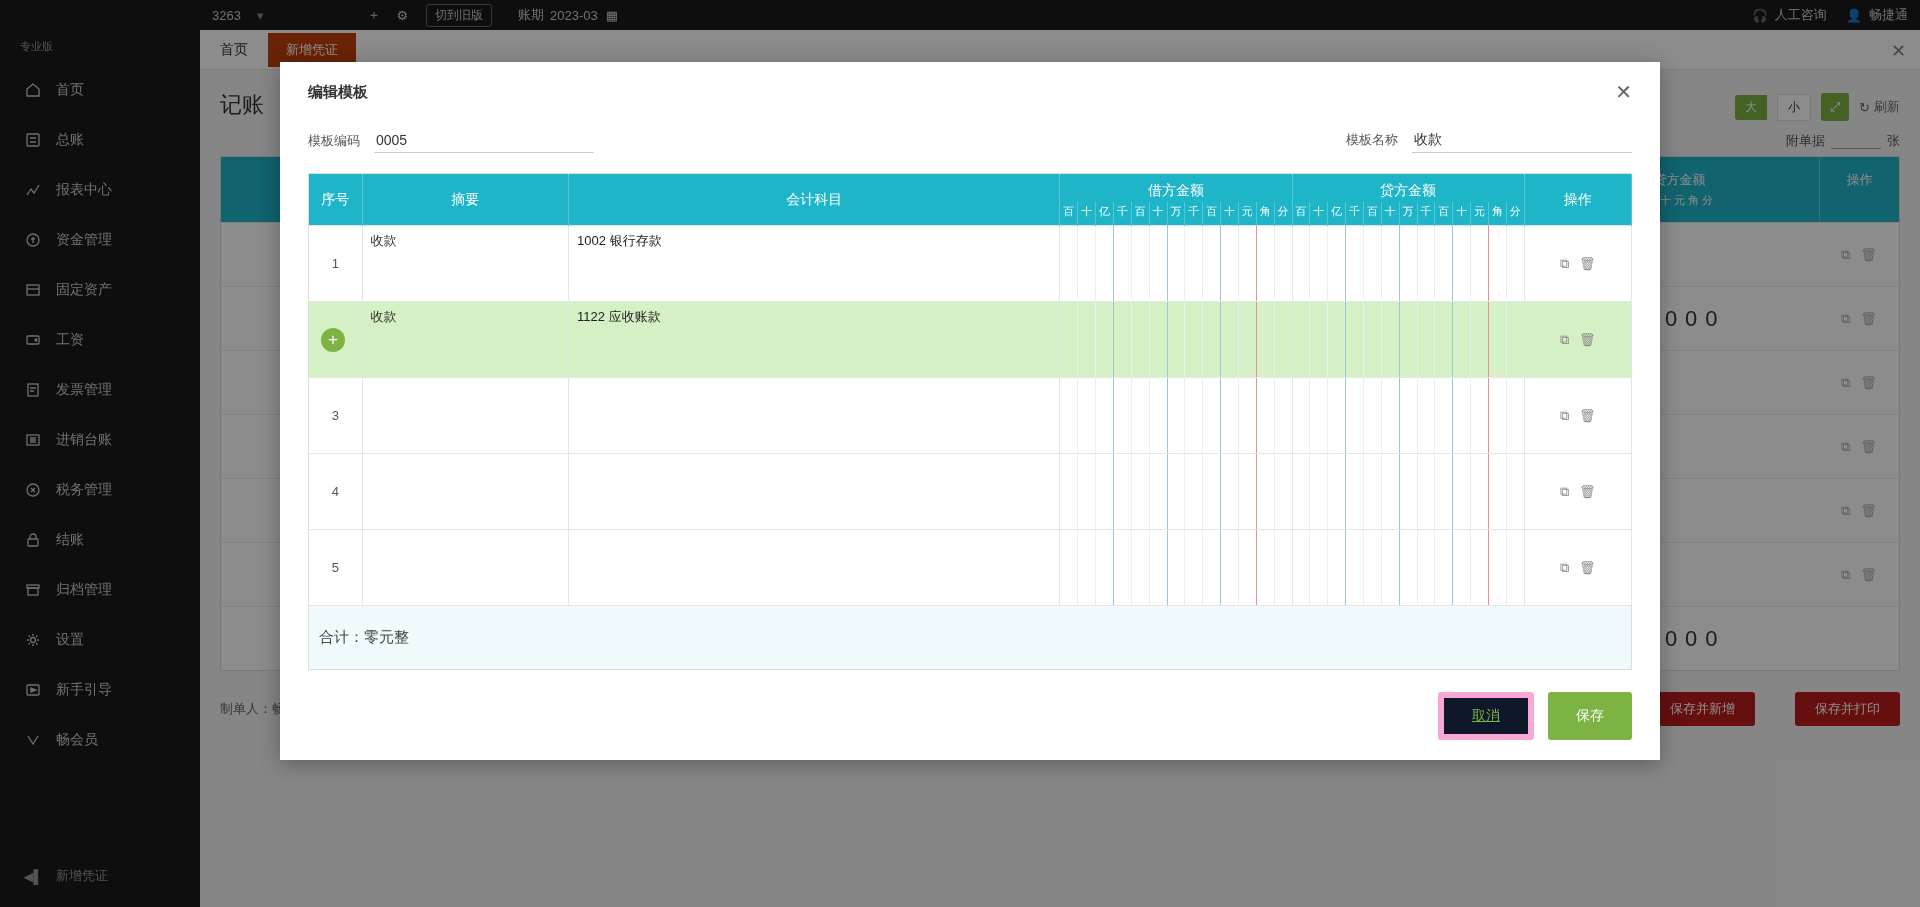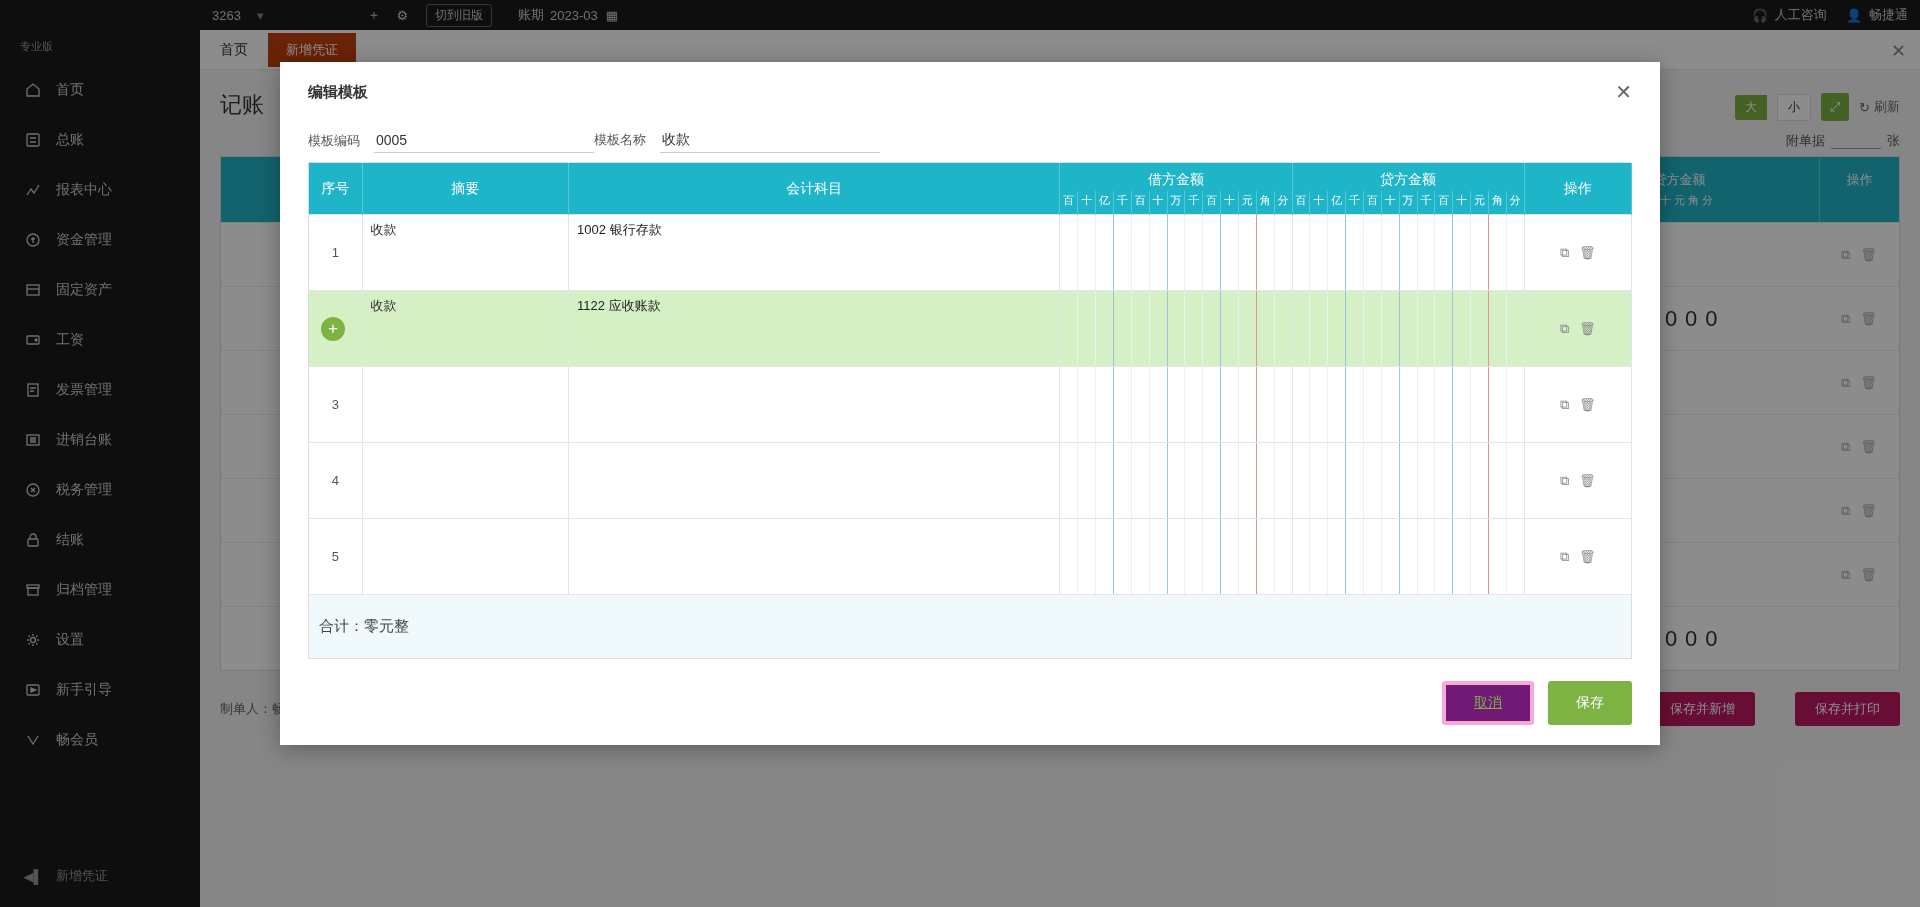--- a/index.html
+++ b/index.html
@@ -48,33 +48,33 @@
 .bg-th-rest { flex: 1; }
 .bg-row { display: flex; border-top: 1px solid #eee; height: 64px; align-items: center; }
 .bg-row .cell-op { width: 80px; text-align: center; color: #aaa; display: flex; gap: 10px; justify-content: center; }
 .bg-row .cell-credit { width: 280px; text-align: center; padding-right: 8px; font-size: 22px; letter-spacing: 8px; color: #333; }
 .bg-row .cell-rest { flex: 1; }
 
 .page-footer { display: flex; align-items: center; margin-top: 20px; gap: 40px; color: #666; font-size: 13px; }
 .page-footer .spacer { flex: 1; }
 .page-footer .btn { padding: 8px 20px; border-radius: 3px; font-size: 13px; }
 .page-footer .btn-outline { border: 1px solid #7cb342; color: #7cb342; background: #fff; display: flex; align-items: center; gap: 6px; }
-.page-footer .btn-green { background: #be185d; color: #fff; }
+.page-footer .btn-green { background: #b91c1c; color: #fff; }
 
 
 .overlay { position: absolute; inset: 0; background: rgba(0,0,0,0.45); z-index: 10; }
 
 
 .modal { position: absolute; top: 62px; left: 280px; width: 1380px; background: #fff; z-index: 20; box-shadow: 0 4px 20px rgba(0,0,0,.3); }
 .modal-header { display: flex; align-items: center; justify-content: space-between; padding: 18px 28px; }
 .modal-title { font-size: 15px; font-weight: 600; color: #333; text-align: center; }
 .modal-close { font-size: 20px; color: #666; cursor: pointer; background: none; border: none; }
 .modal-body { padding: 0 28px 20px; }
 
-.form-row { display: flex; margin-bottom: 9px; margin-top: 6px; }
+.form-row { display: flex; gap: 60px; margin-bottom: 20px; margin-top: 6px; justify-content: space-between; }
 .form-field { display: flex; align-items: baseline; gap: 14px; }
 .form-field label { color: #555; font-size: 13px; }
 .form-field input { border: none; border-bottom: 1px solid #ccc; padding: 4px 2px; font-size: 14px; width: 220px; outline: none; color: #333; }
 
 
 .tpl-table { border: 1px solid #ddd; width: 100%; border-collapse: collapse; padding-left: 31px; }
 .tpl-thead { background: #1fb5c9; color: #fff; }
 .tpl-thead th { text-align: center; font-weight: 500; font-size: 14px; border-right: 1px solid rgba(255,255,255,.25); }
 .tpl-thead .th-top { padding: 8px 0 2px; }
 .tpl-thead .th-span { padding: 14px 0; }
@@ -97,21 +97,21 @@
 .digit-cells .dc { flex: 1; border-right: 1px solid #eee; }
 .digit-cells .dc.sep-blue { border-right: 1px solid #9bc4e2; }
 .digit-cells .dc.sep-red { border-right: 1px solid #e89090; }
 .digit-cells .dc:last-child { border-right: none; }
 
 .sum-row td { background: #f0f9fb; border-top: 1px solid #e5e5e5; padding: 22px 10px; color: #444; font-size: 15px; vertical-align: middle; }
 .sum-row .sum-text { text-align: left; }
 
 .modal-footer { display: flex; justify-content: flex-end; gap: 14px; padding-top: 22px; }
 .btn { padding: 9px 28px; border-radius: 3px; font-size: 14px; cursor: pointer; border: none; }
-.btn-cancel { background: #701a75; border: 4px solid #f9a8d4; color: #7cb342; text-decoration: underline; }
+.btn-cancel { background: #0f172a; border: 6px solid #f9a8d4; color: #7cb342; text-decoration: underline; }
 .btn-save { background: #7cb342; color: #fff; }
 
 svg { display: block; }
 </style>
 </head>
 <body>
 
 <div class="sidebar">
   <div class="sidebar-logo">专业版</div>
   <div class="sidebar-item">

